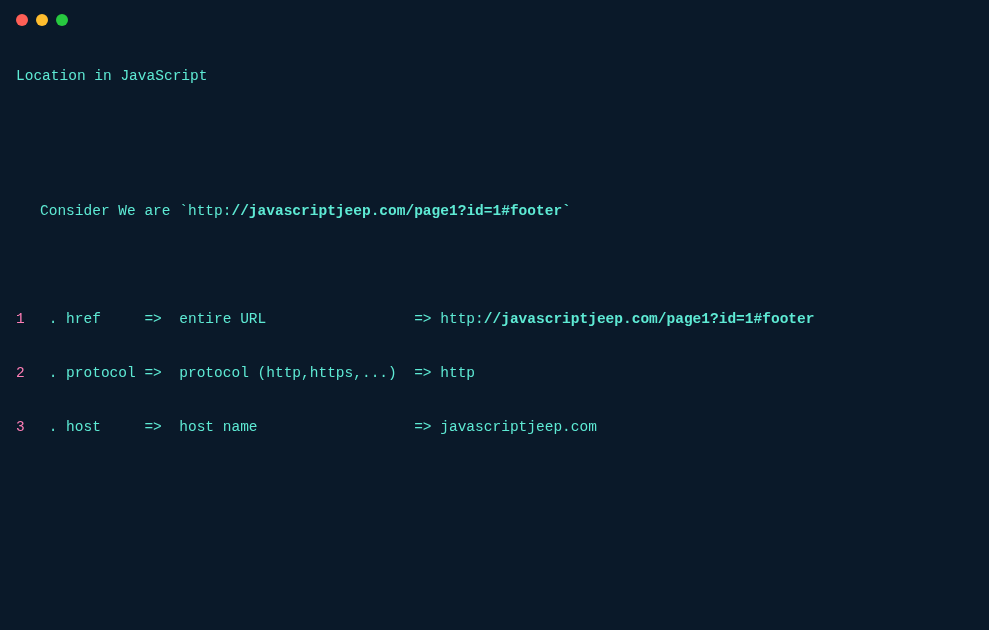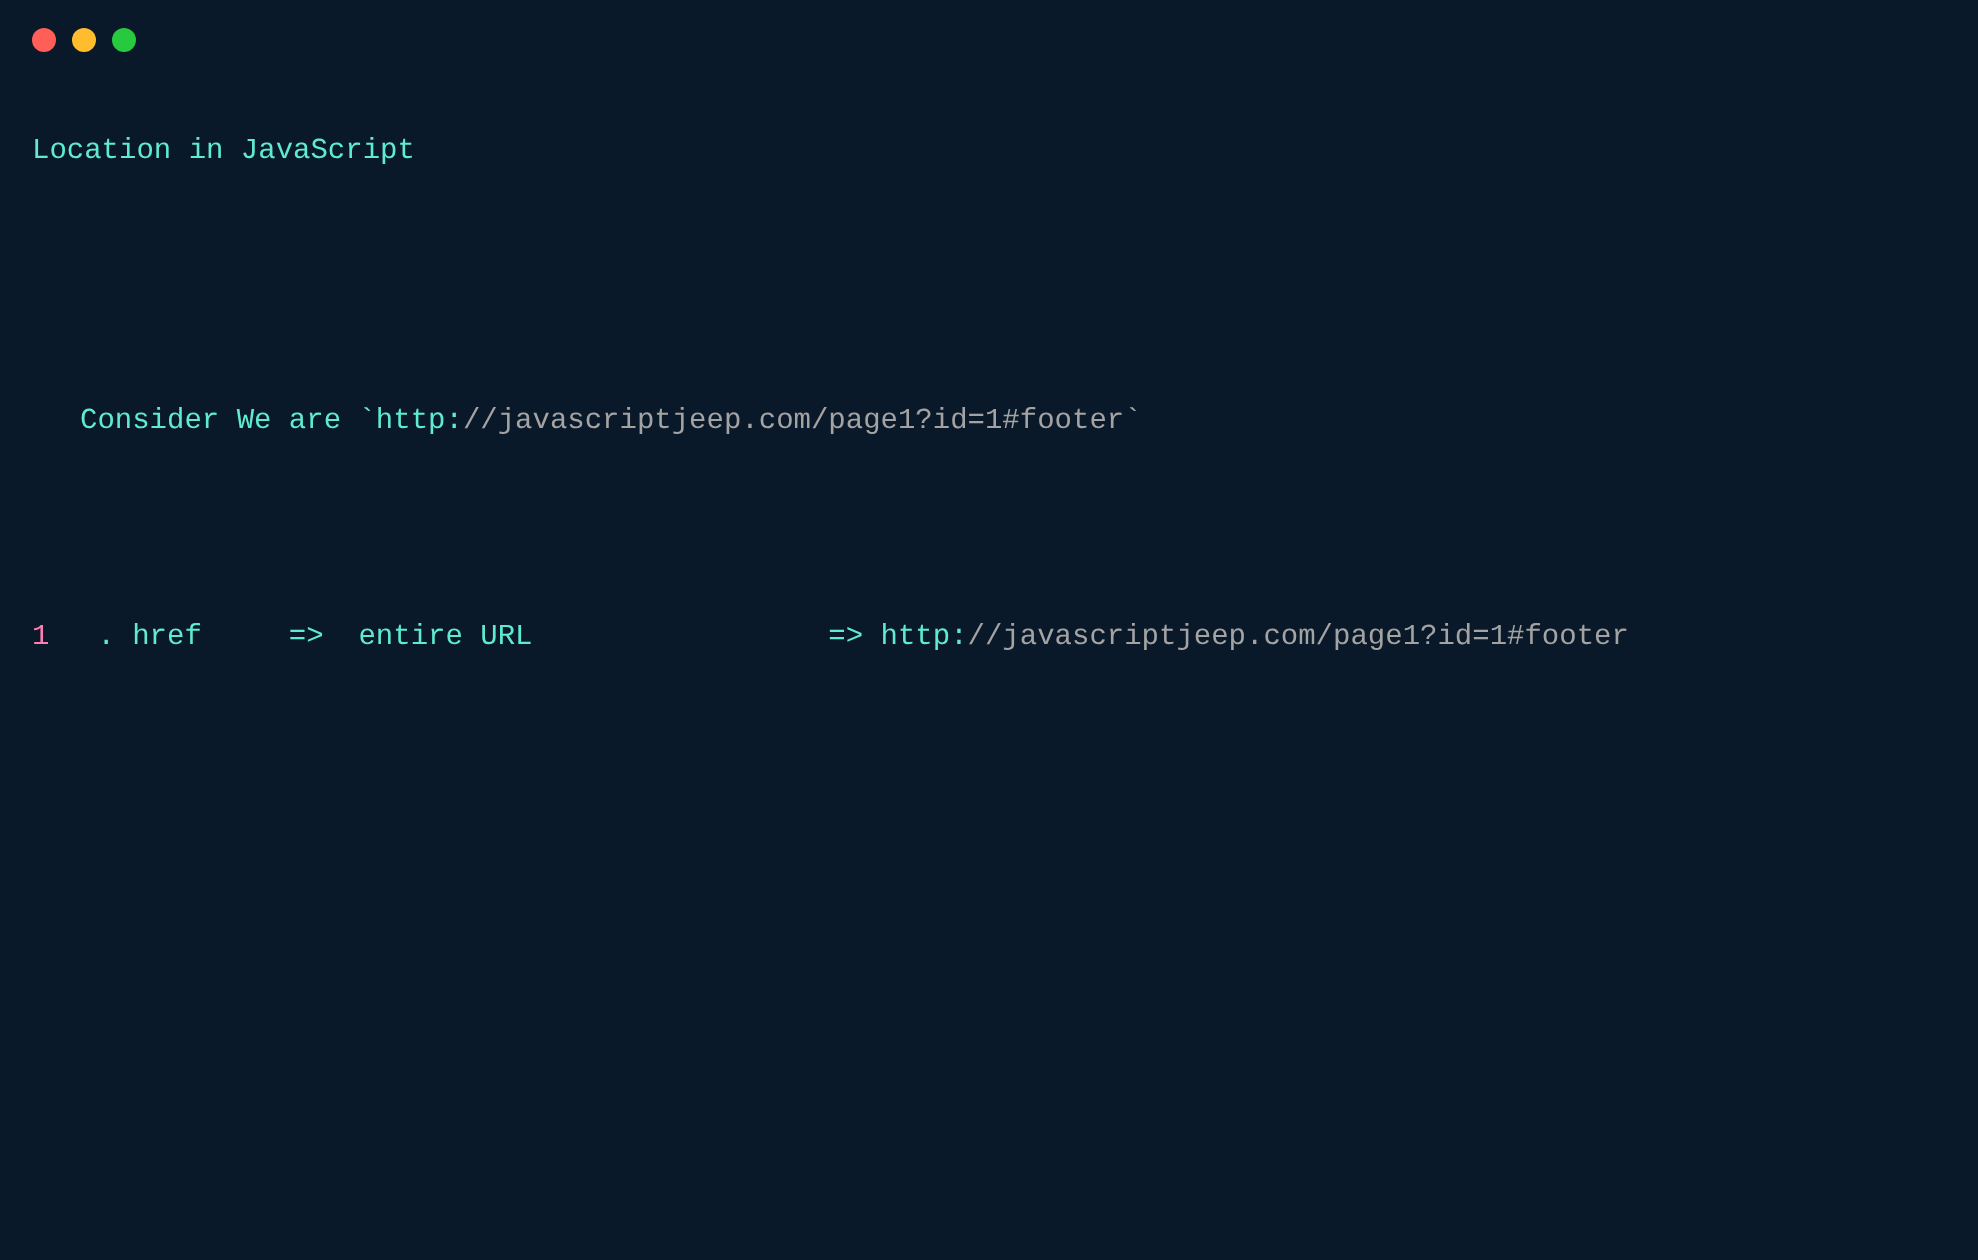--- a/index.html
+++ b/index.html
@@ -33,38 +33,40 @@
     .dot-green { background: #27c93f; }
     .content {
       padding: 0 16px 16px 16px;
       line-height: 27px;
       white-space: pre;
     }
     .title {
       margin-bottom: 27px;
     }
     .teal { color: #5eead4; margin-left: 24px; }
-    .blue { color: #a3a3a3; }
+    .blue { color: #5eead4; font-weight: bold; }
     .pink { color: #ff7eb6; }
   </style>
 </head>
 <body>
 
 <div class="titlebar">
   <div class="dot dot-red"></div>
   <div class="dot dot-yellow"></div>
   <div class="dot dot-green"></div>
 </div>
 
 <div class="content">
 <div class="title"><span>Location in JavaScript</span></div>
 <div>&nbsp;</div>
 <div><span class="teal">Consider We are `http:</span><span class="blue">//javascriptjeep.com/page1?id=1#footer`</span></div>
 <div>&nbsp;</div>
 <div><span class="pink">1</span><span class="teal">. href     =&gt;  entire URL                 =&gt; http:</span><span class="blue">//javascriptjeep.com/page1?id=1#footer</span></div>
+<div><span class="pink">2</span><span class="teal">. protocol =&gt;  protocol (http,https,...)  =&gt; http</span></div>
+<div><span class="pink">3</span><span class="teal">. host     =&gt;  host name                  =&gt; javascriptjeep.com</span></div>
 
 
 
 
 
 
 
 
 
 

